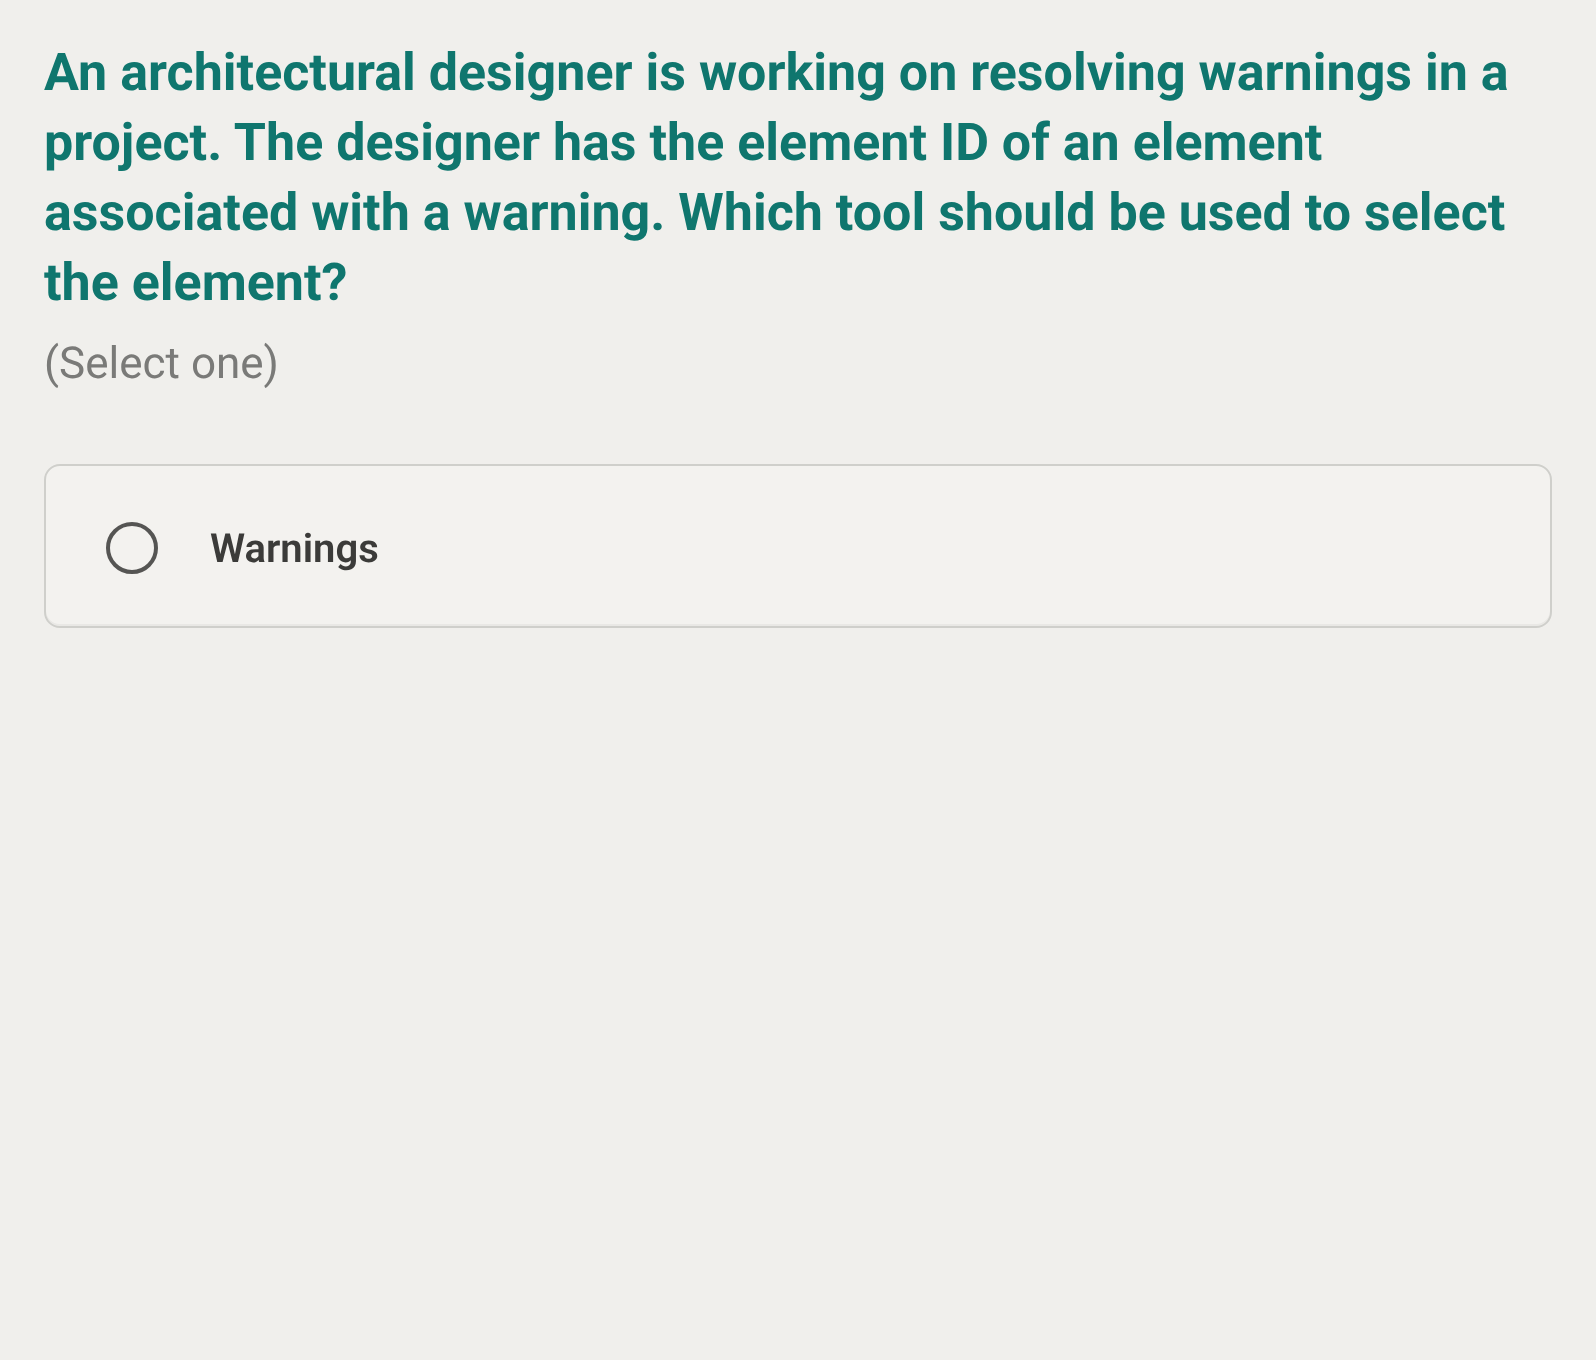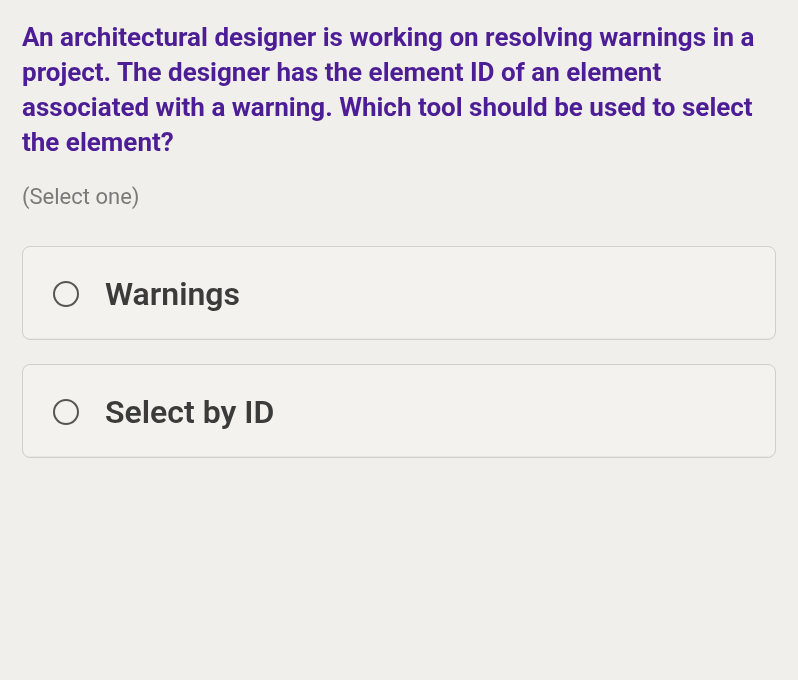--- a/index.html
+++ b/index.html
@@ -13,22 +13,22 @@
       background: #f0efec;
       font-family: -apple-system, BlinkMacSystemFont, "Segoe UI", Roboto, Helvetica, Arial, sans-serif;
       padding: 20px 22px;
       color: #2a2a2a;
       overflow: hidden;
     }
     .question-text {
       font-size: 26px;
       font-weight: 700;
       line-height: 1.35;
-      color: #4c1d95;
-      margin-bottom: 24px;
+      color: #0f766e;
+      margin-bottom: 10px;
     }
     .instruction {
       font-size: 22px;
       color: #7a7a78;
       margin-bottom: 37px;
       font-weight: 400;
     }
     .options {
       display: flex;
       flex-direction: column;
@@ -47,35 +47,31 @@
     }
     .radio {
       width: 26px;
       height: 26px;
       border: 2.5px solid #555553;
       border-radius: 50%;
       flex-shrink: 0;
       background: transparent;
     }
     .option-label {
-      font-size: 32px;
+      font-size: 20px;
       font-weight: 600;
       color: #3b3b39;
     }
   </style>
 </head>
 <body>
 
 <div class="question-block">
   <div class="question-text">An architectural designer is working on resolving warnings in a project. The designer has the element ID of an element associated with a warning. Which tool should be used to select the element?</div>
   <div class="instruction">(Select one)</div>
 </div>
 
 <div class="options">
   <div class="option">
     <span class="radio"></span>
     <span class="option-label">Warnings</span>
   </div>
-  <div class="option">
-    <span class="radio"></span>
-    <span class="option-label">Select by ID</span>
-  </div>
 </div>
 
 </body></html>

